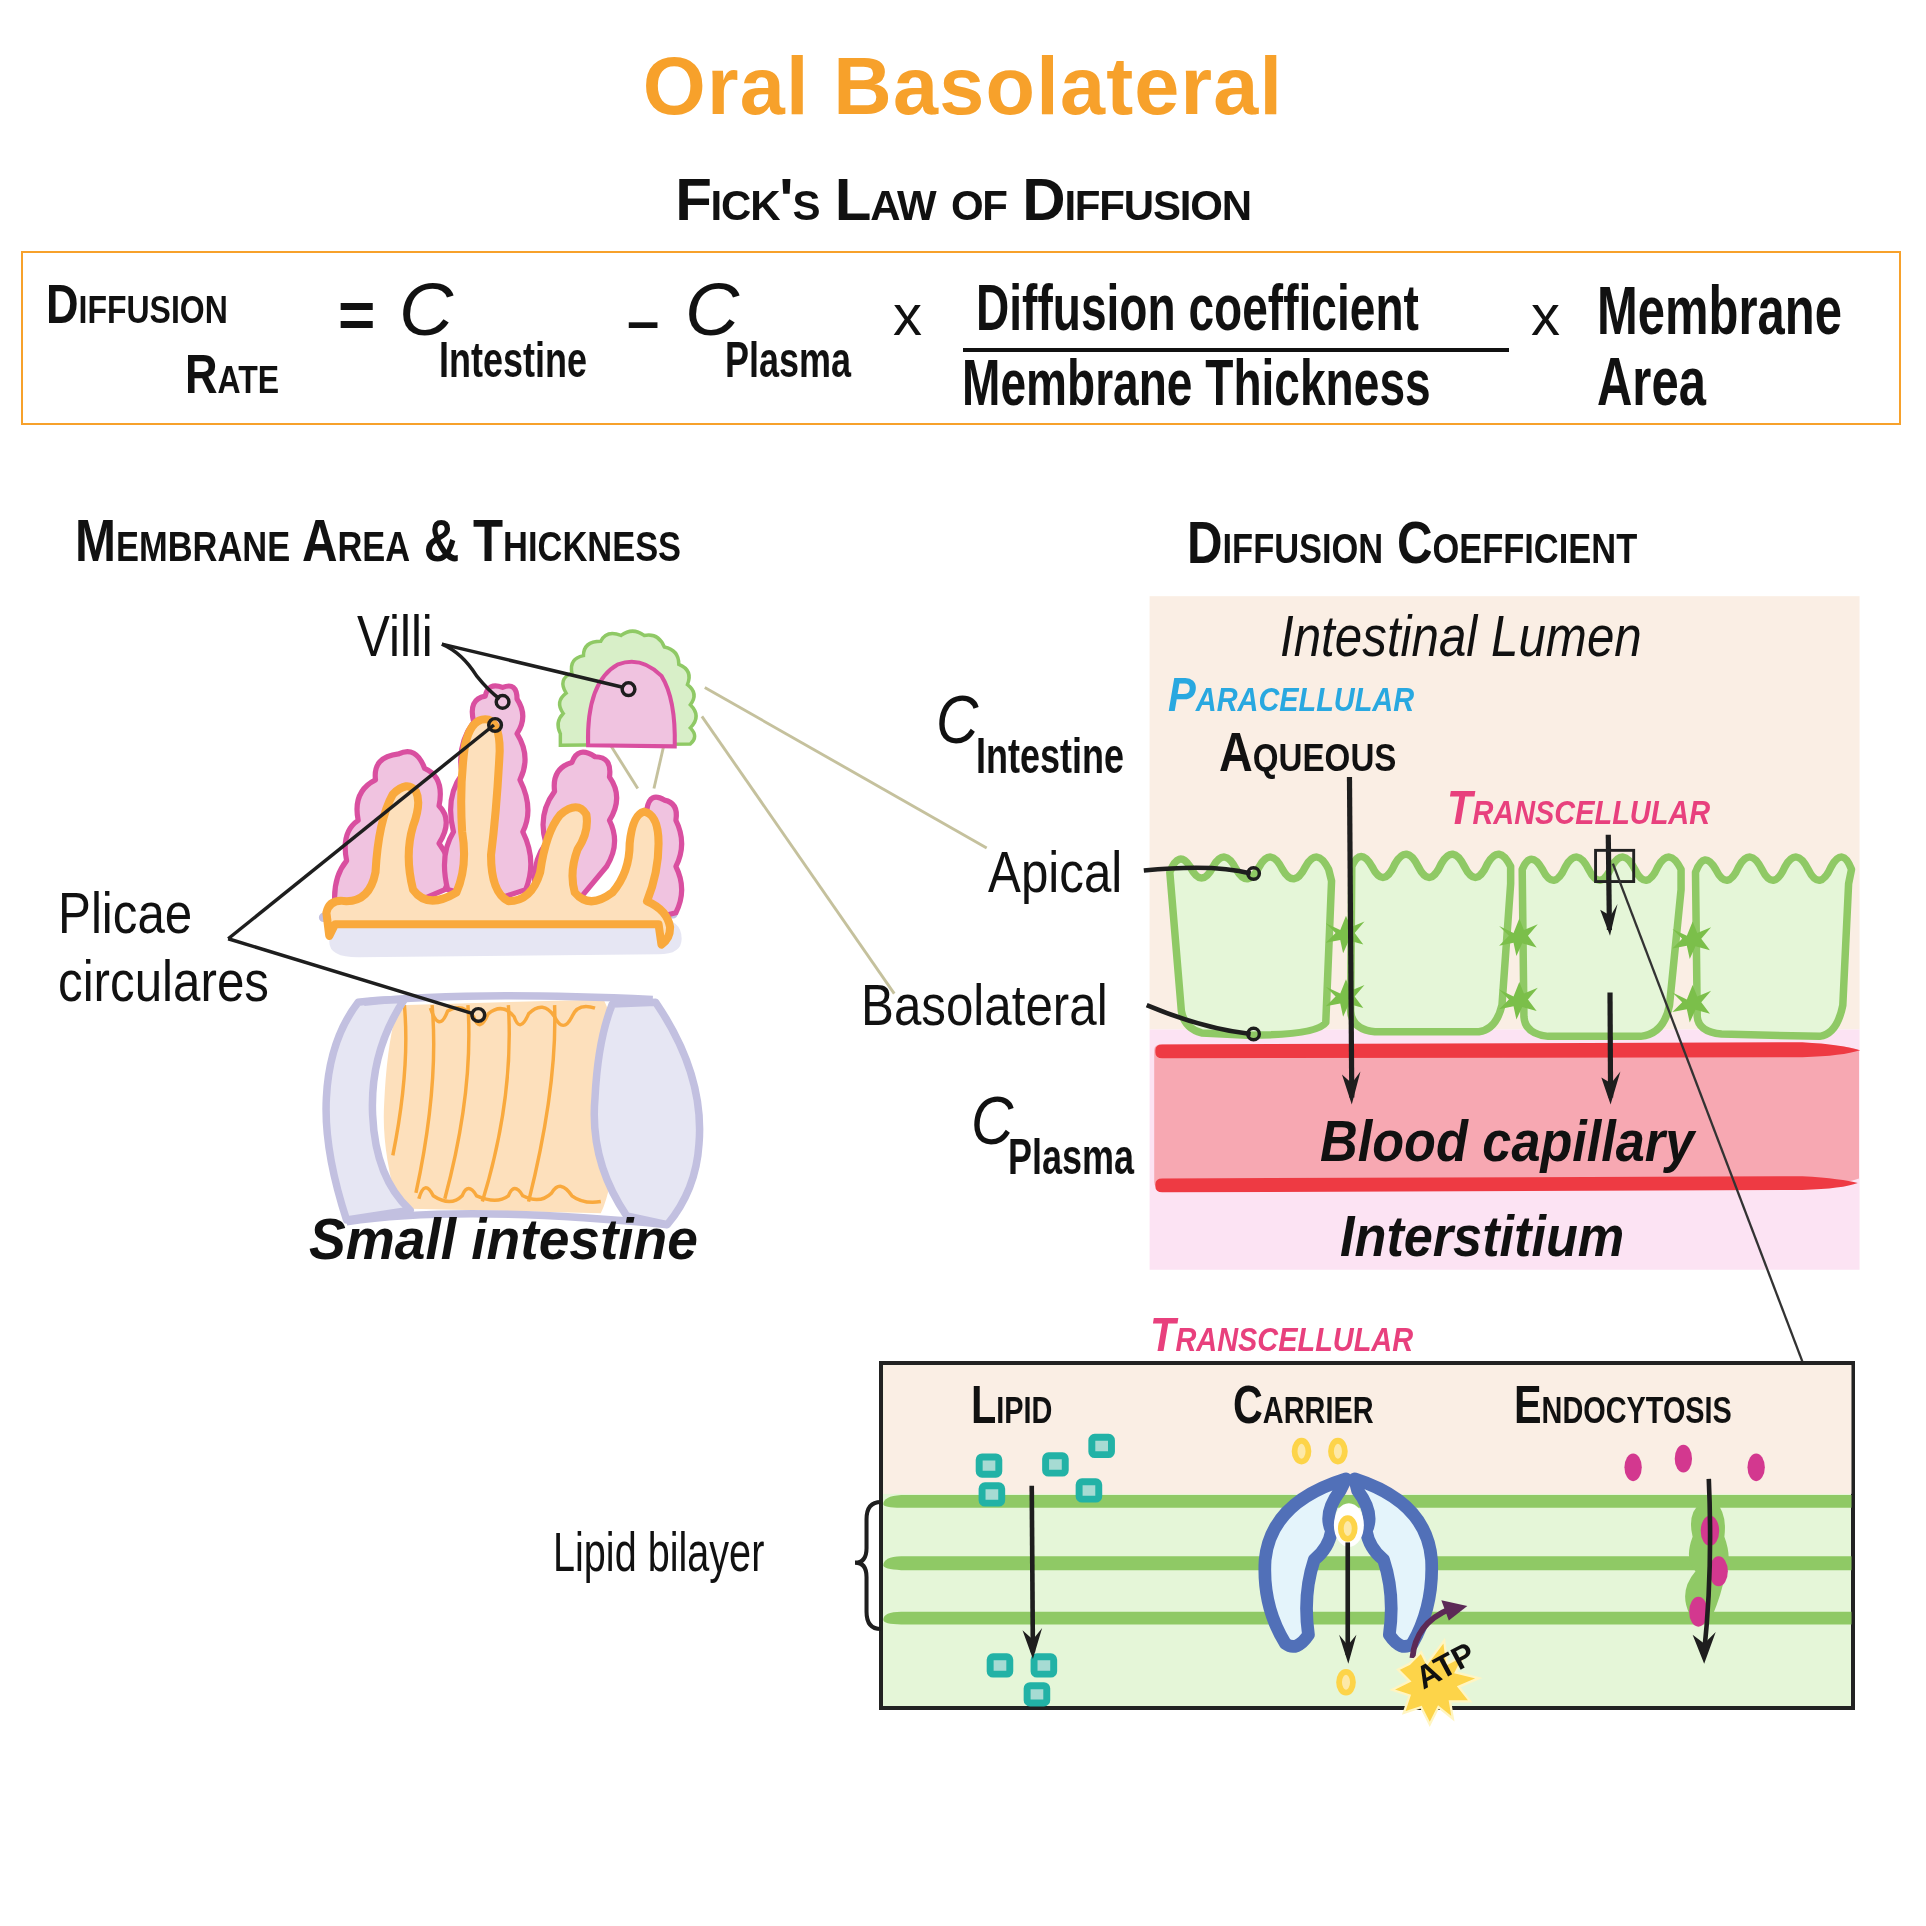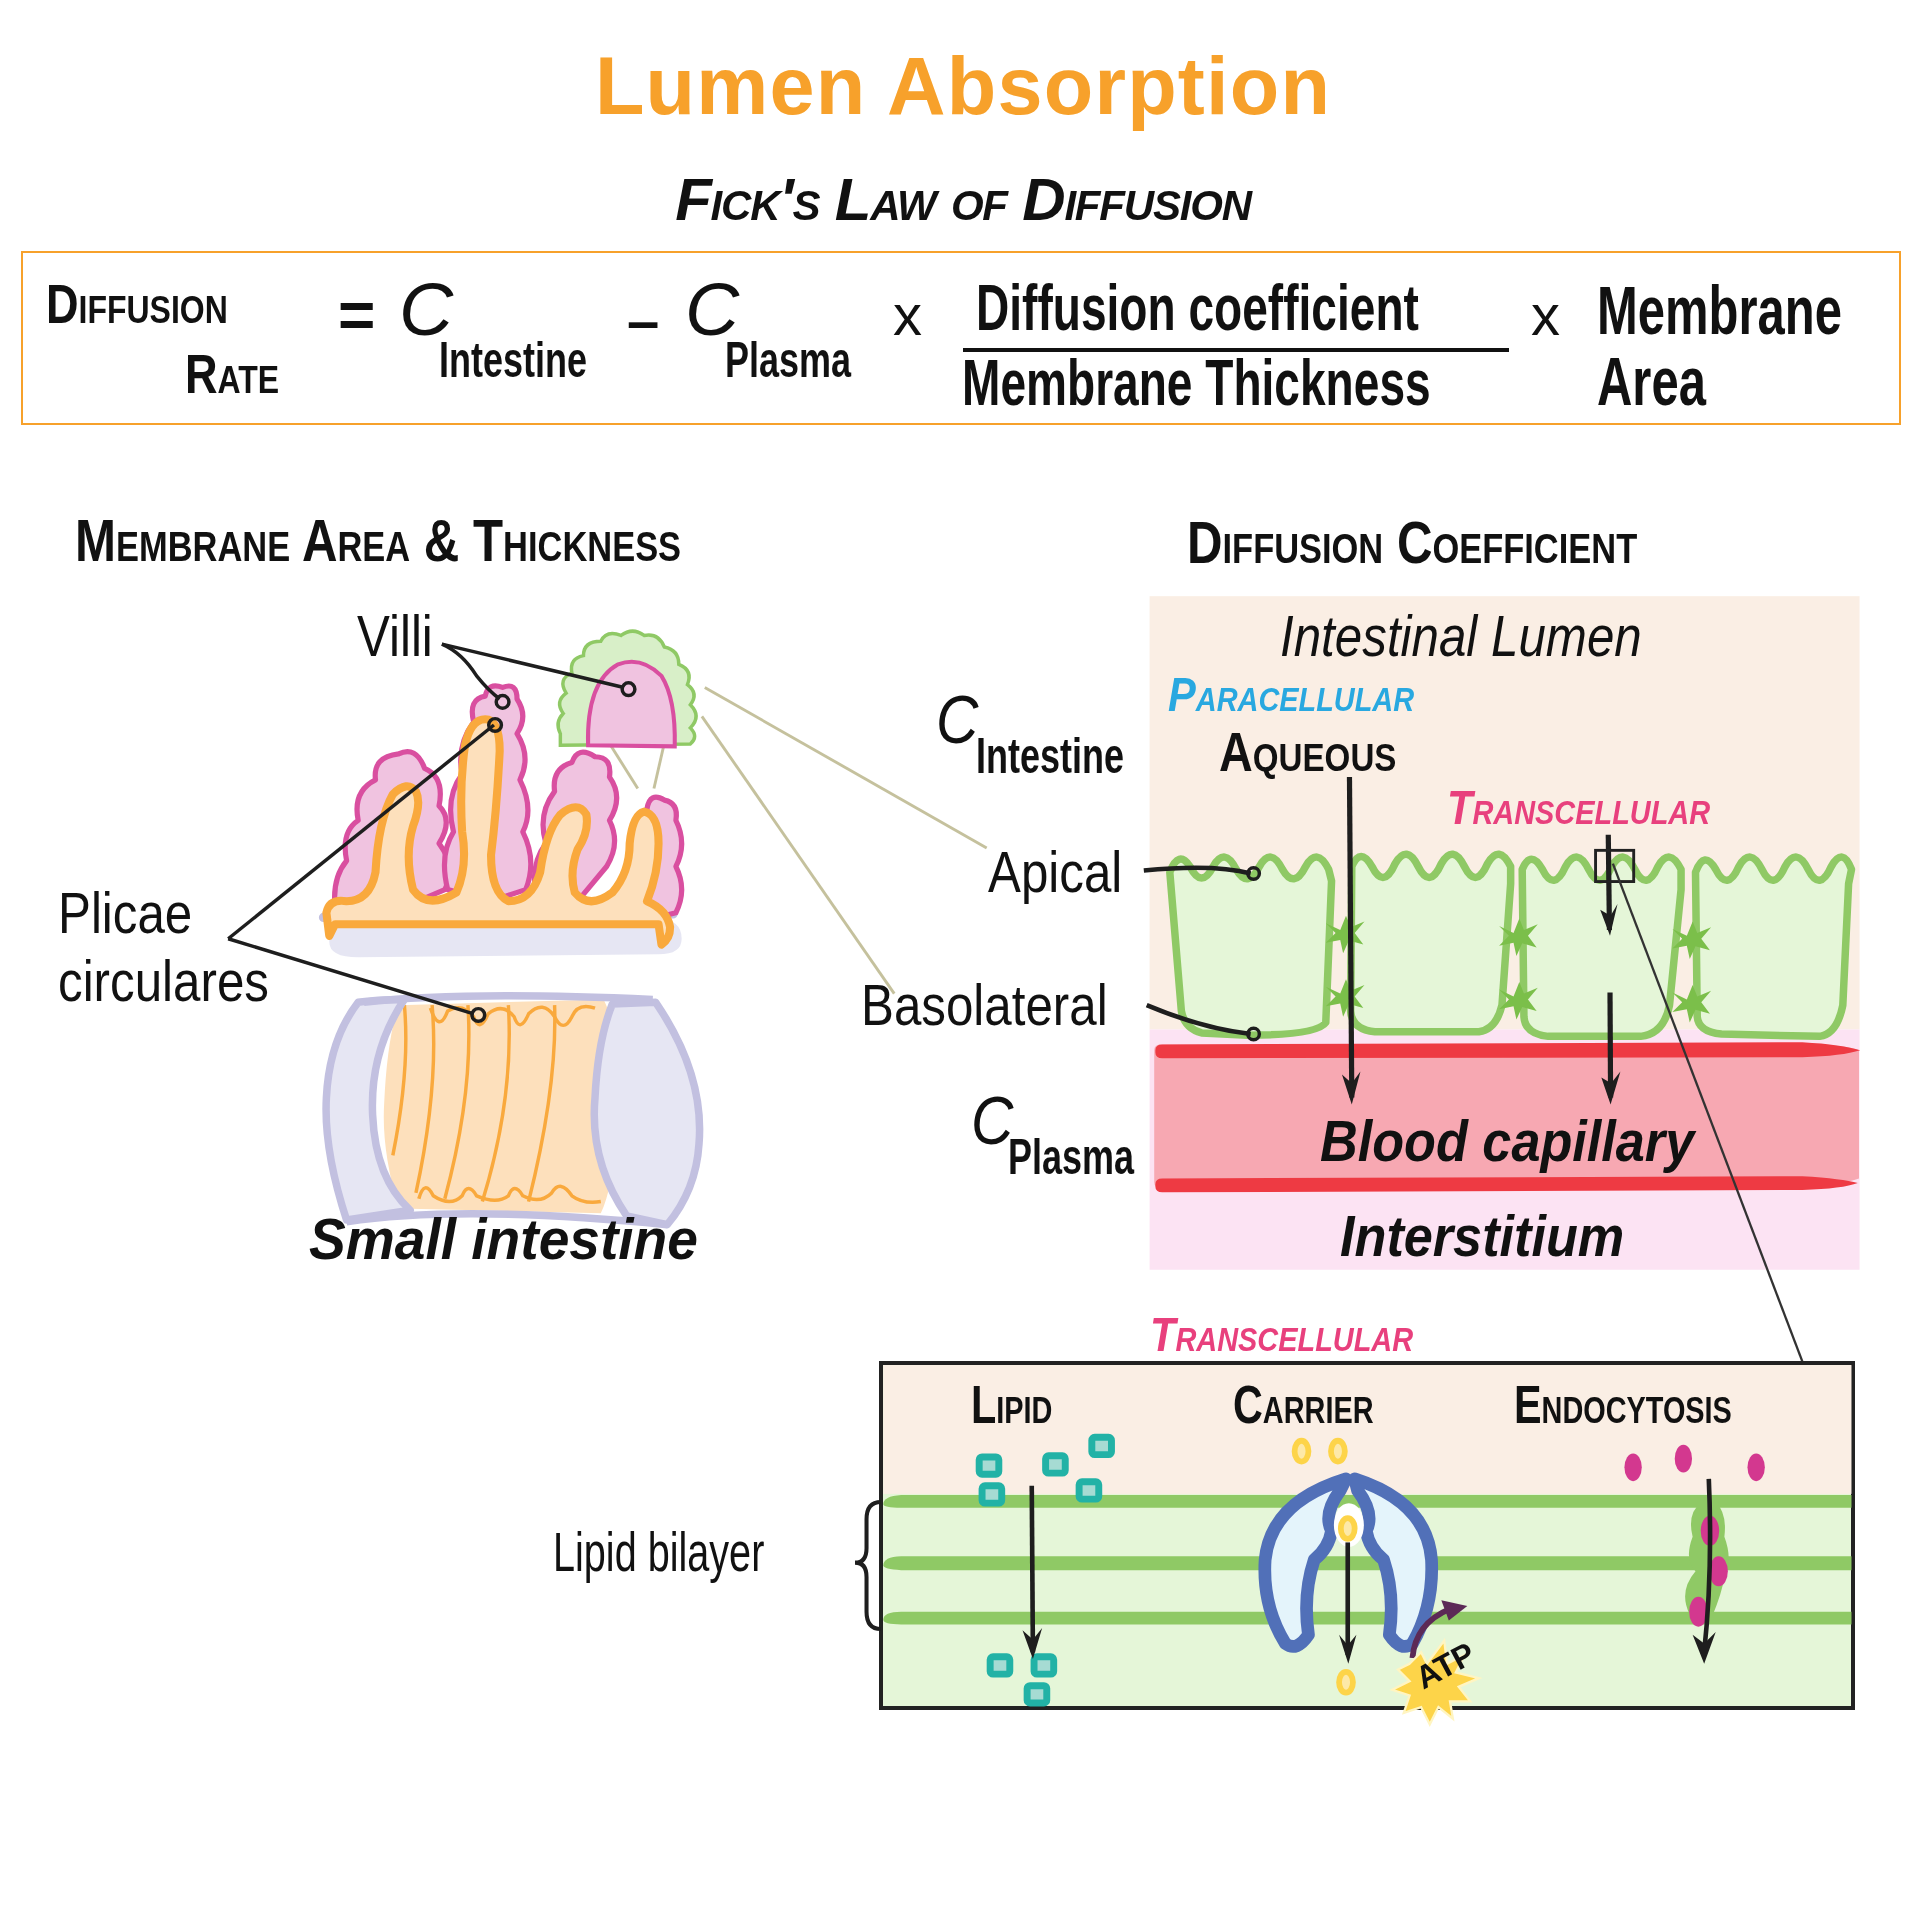--- a/index.html
+++ b/index.html
@@ -3,21 +3,21 @@
 <meta charset="utf-8">
 <style>
   html, body { margin: 0; padding: 0; background: #ffffff; }
   body { width: 1926px; height: 1926px; position: relative; overflow: hidden;
          font-family: "Liberation Sans", "DejaVu Sans", sans-serif; color: #111; }
   .abs { position: absolute; }
   .sc { font-variant: small-caps; }
   .italic { font-style: italic; }
 
   #title { left: 0; width: 1926px; top: 40px; text-align: center; font-size: 81px; font-weight: bold; color: #f7a12b; letter-spacing: 1.2px; }
-  #subtitle { left: 0; width: 1926px; top: 165px; text-align: center; font-size: 60px; font-style: italic; font-variant: small-caps; font-weight: bold; letter-spacing: -1.2px; }
+  #subtitle { left: 0; width: 1926px; top: 165px; text-align: center; font-size: 60px; font-variant: small-caps; font-weight: bold; letter-spacing: -1.2px; }
 
   #formula-box { left: 21.4px; top: 251px; width: 1880px; height: 174px; border: 2.9px solid #f7a12b; box-sizing: border-box; }
   .f-txt { position: absolute; font-weight: bold; line-height: 1; white-space: nowrap; }
   #f-rate-1 { left: 46px; top: 277px; font-size: 55px; font-variant: small-caps; transform: scaleX(0.82); transform-origin: left; }
   #f-rate-2 { left: 185px; top: 347px; font-size: 55px; font-variant: small-caps; transform: scaleX(0.82); transform-origin: left; }
   #f-eq { left: 338px; top: 283px; font-size: 64px; }
   #f-c1 { left: 399px; top: 272px; font-size: 75px; font-weight: normal; font-style: italic; }
   #f-c1-sub { left: 439px; top: 335px; font-size: 50px; transform: scaleX(0.72); transform-origin: left; }
   #f-minus { left: 627px; top: 292px; font-size: 58px; }
   #f-c2 { left: 685px; top: 272px; font-size: 75px; font-weight: normal; font-style: italic; }
@@ -35,21 +35,21 @@
   #h-right { left: 1187px; top: 513px; }
 
   .lbl { position: absolute; font-size: 55px; white-space: nowrap; line-height: 1; transform: scaleX(0.85); transform-origin: left; }
 
   svg.layer { position: absolute; left: 0; top: 0; width: 1926px; height: 1926px; }
   #inset { left: 879px; top: 1361px; width: 976px; height: 349px; border: 4px solid #222; box-sizing: border-box; background: #e5f6d8; overflow: hidden; }
 </style>
 </head>
 <body>
 
-<div id="title" class="abs">Lumen Absorption</div>
+<div id="title" class="abs">Oral Basolateral</div>
 <div id="subtitle" class="abs">Fick's Law of Diffusion</div>
 
 <div id="formula-box" class="abs"></div>
 <div id="f-rate-1" class="f-txt">Diffusion</div>
 <div id="f-rate-2" class="f-txt">Rate</div>
 <div id="f-eq" class="f-txt">=</div>
 <div id="f-c1" class="f-txt">C</div>
 <div id="f-c1-sub" class="f-txt">Intestine</div>
 <div id="f-minus" class="f-txt">–</div>
 <div id="f-c2" class="f-txt">C</div>

